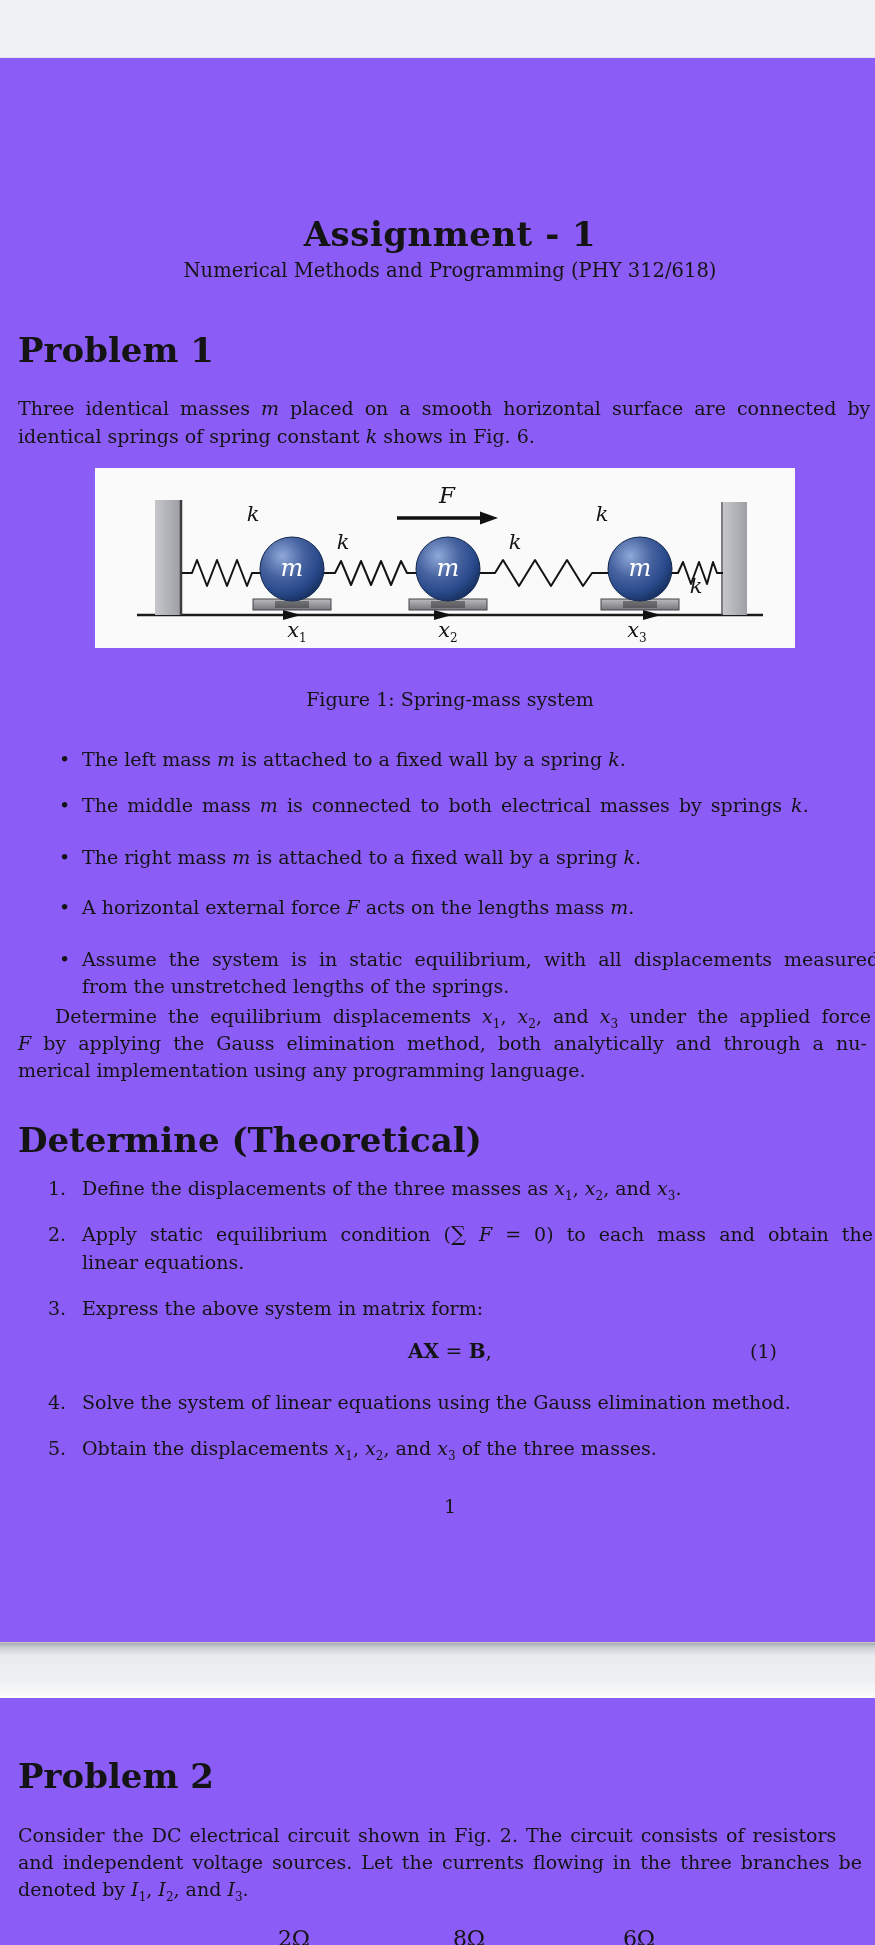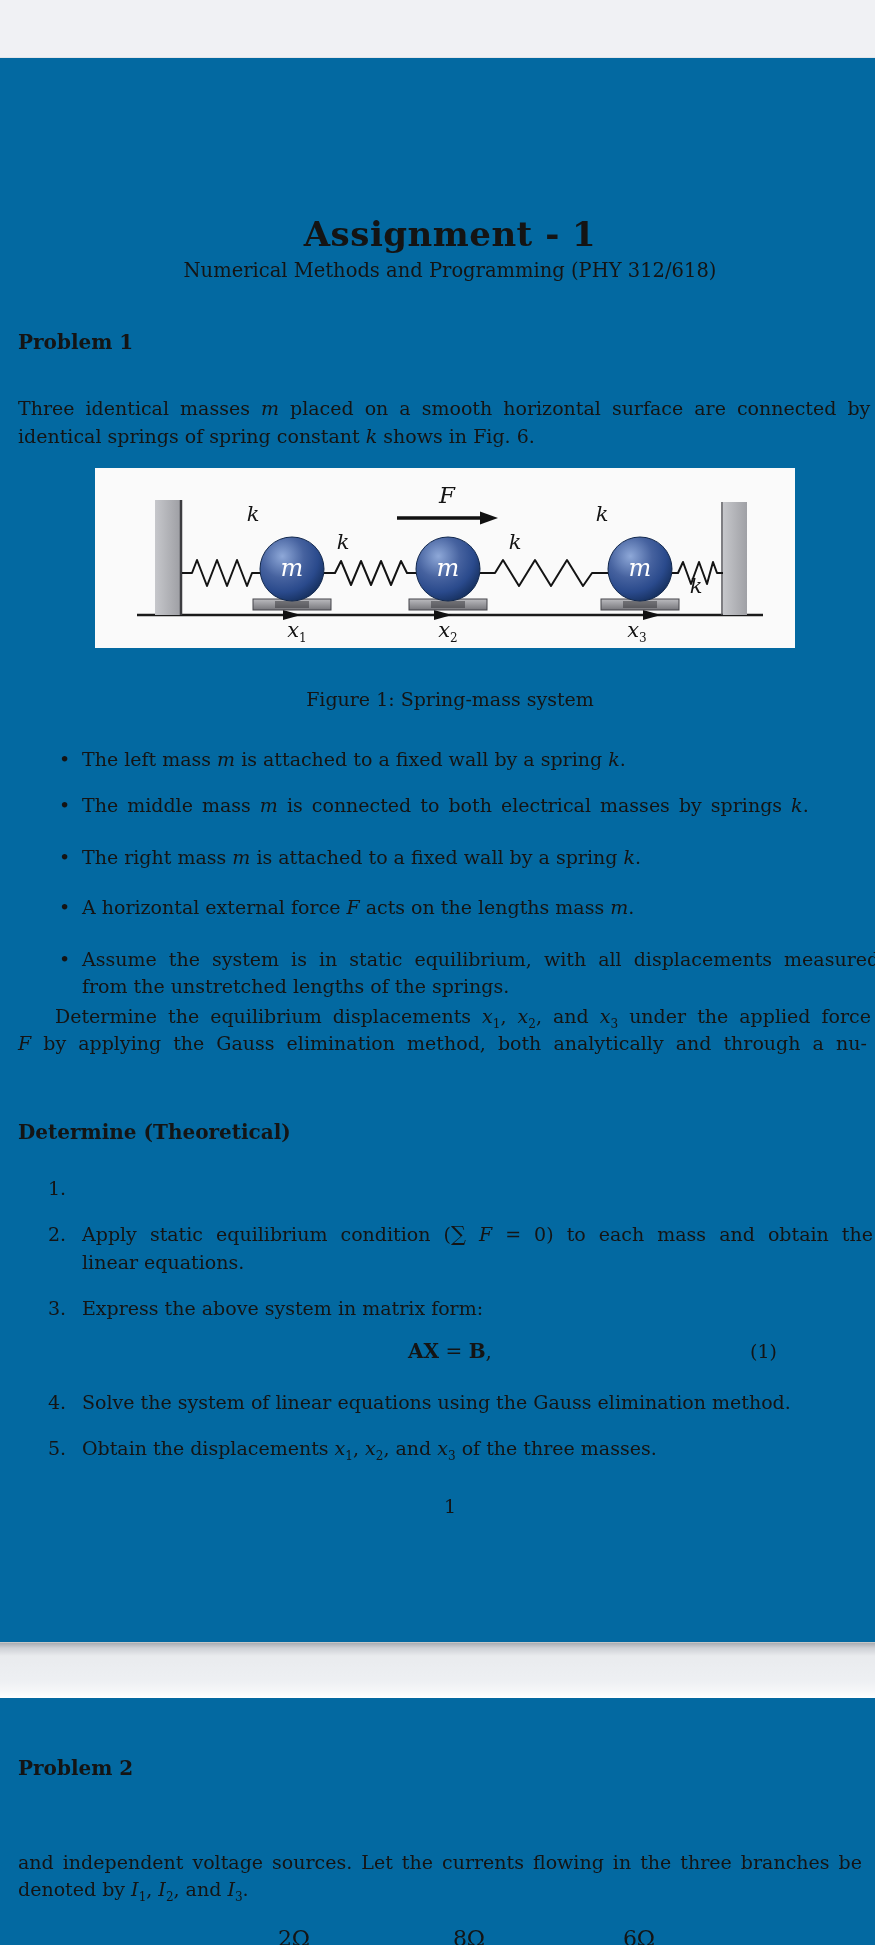--- a/index.html
+++ b/index.html
@@ -1,27 +1,27 @@
 <!DOCTYPE html>
 <html><head>
 <meta charset="utf-8">
 <style>
   html,body{margin:0;padding:0;background:#ffffff;}
-  .viewport{position:relative;width:875px;height:1945px;overflow:hidden;background:#0369a1;
+  .viewport{position:relative;width:875px;height:1945px;overflow:hidden;background:#8b5cf6;
             font-family:"DejaVu Serif",serif;color:#141414;}
   .chrome-top{position:absolute;left:0;top:0;width:875px;height:57px;background:#f0f1f4;
               border-bottom:1px solid #e3e5e9;}
   .page-gap{position:absolute;left:0;top:1642px;width:875px;height:55px;
             border-top:1px solid rgba(0,0,0,0.22);
             background:linear-gradient(to bottom,#a8acb2 0px,#cdd0d5 5px,#e9ebee 13px,#eef0f3 38px,#f5f6f8 47px,#ffffff 55px);}
   .line{position:absolute;white-space:nowrap;font-size:19px;line-height:27px;}
   .center-col{position:absolute;left:0;width:900px;text-align:center;white-space:nowrap;}
   .doc-title{font-size:34px;font-weight:bold;letter-spacing:0.5px;}
   .doc-subtitle{font-size:19.5px;}
-  .section-head{position:absolute;font-size:20px;font-weight:bold;white-space:nowrap;}
+  .section-head{position:absolute;font-size:34px;font-weight:bold;white-space:nowrap;}
   .caption{font-size:19px;}
   i.mv{font-style:italic;}
   sub{font-size:12px;line-height:0;font-style:normal;}
   b{font-weight:bold;}
   .sum{font-size:21px;}
   .ws2{word-spacing:2px}.ws3{word-spacing:3px}.ws5{word-spacing:5px}
   .ws6{word-spacing:6px}.ws7{word-spacing:7px}
   .bullet-dot{position:absolute;left:59px;font-size:19px;line-height:27px;}
   .step-num{position:absolute;left:48px;font-size:19px;line-height:27px;}
   .eq-number{position:absolute;left:750px;top:1340px;font-size:19px;}
@@ -124,24 +124,26 @@
   <span class="bullet-dot" style="top:844px">•</span>
   <div class="line" style="left:82px;top:844px"><span>The right mass </span><i class="mv">m</i><span> is attached to a fixed wall by a spring </span><i class="mv">k</i><span>.</span></div>
   <span class="bullet-dot" style="top:894px">•</span>
   <div class="line" style="left:82px;top:894px"><span>A horizontal external force </span><i class="mv">F</i><span> acts on the lengths mass </span><i class="mv">m</i><span>.</span></div>
   <span class="bullet-dot" style="top:946px">•</span>
   <div class="line ws6" style="left:82px;top:946px"><span>Assume the system is in static equilibrium, with all displacements measured</span></div>
   <div class="line" style="left:82px;top:973px"><span>from the unstretched lengths of the springs.</span></div>
 
   <div class="line ws5" style="left:55px;top:1003px"><span>Determine the equilibrium displacements </span><i class="mv">x</i><sub>1</sub><span>, </span><i class="mv">x</i><sub>2</sub><span>, and </span><i class="mv">x</i><sub>3</sub><span> under the applied force</span></div>
   <div class="line ws6" style="left:18px;top:1030px"><i class="mv">F</i><span> by applying the Gauss elimination method, both analytically and through a nu-</span></div>
+  <div class="line" style="left:18px;top:1057px"><span>merical implementation using any programming language.</span></div>
 
   <div class="section-head" style="left:18px;top:1120px">Determine (Theoretical)</div>
 
   <span class="step-num" style="top:1175px">1.</span>
+  <div class="line" style="left:82px;top:1175px"><span>Define the displacements of the three masses as </span><i class="mv">x</i><sub>1</sub><span>, </span><i class="mv">x</i><sub>2</sub><span>, and </span><i class="mv">x</i><sub>3</sub><span>.</span></div>
 
   <span class="step-num" style="top:1221px">2.</span>
   <div class="line ws7" style="left:82px;top:1221px"><span>Apply static equilibrium condition (</span><span class="sum">∑</span><span> </span><i class="mv">F</i><span> = 0) to each mass and obtain the</span></div>
   <div class="line" style="left:82px;top:1249px"><span>linear equations.</span></div>
 
   <span class="step-num" style="top:1295px">3.</span>
   <div class="line" style="left:82px;top:1295px"><span>Express the above system in matrix form:</span></div>
 
   <div class="center-col" style="top:1339px;font-size:20px"><b>AX</b><span> = </span><b>B</b><span>,</span></div>
   <span class="eq-number">(1)</span>
@@ -150,20 +152,21 @@
   <div class="line" style="left:82px;top:1389px"><span>Solve the system of linear equations using the Gauss elimination method.</span></div>
 
   <span class="step-num" style="top:1435px">5.</span>
   <div class="line" style="left:82px;top:1435px"><span>Obtain the displacements </span><i class="mv">x</i><sub>1</sub><span>, </span><i class="mv">x</i><sub>2</sub><span>, and </span><i class="mv">x</i><sub>3</sub><span> of the three masses.</span></div>
 
   <div class="center-col" style="top:1495px;font-size:19px">1</div>
 
   <div class="page-gap"></div>
 
   <div class="section-head" style="left:18px;top:1756px">Problem 2</div>
+  <div class="line ws2" style="left:18px;top:1822px"><span>Consider the DC electrical circuit shown in Fig. 2. The circuit consists of resistors</span></div>
   <div class="line ws3" style="left:18px;top:1849px"><span>and independent voltage sources. Let the currents flowing in the three branches be</span></div>
   <div class="line" style="left:18px;top:1876px"><span>denoted by </span><i class="mv">I</i><sub>1</sub><span>, </span><i class="mv">I</i><sub>2</sub><span>, and </span><i class="mv">I</i><sub>3</sub><span>.</span></div>
 
   <span class="resistor-label r1">2Ω</span>
   <span class="resistor-label r2">8Ω</span>
   <span class="resistor-label r3">6Ω</span>
 
 </div>
 
 </body></html>

